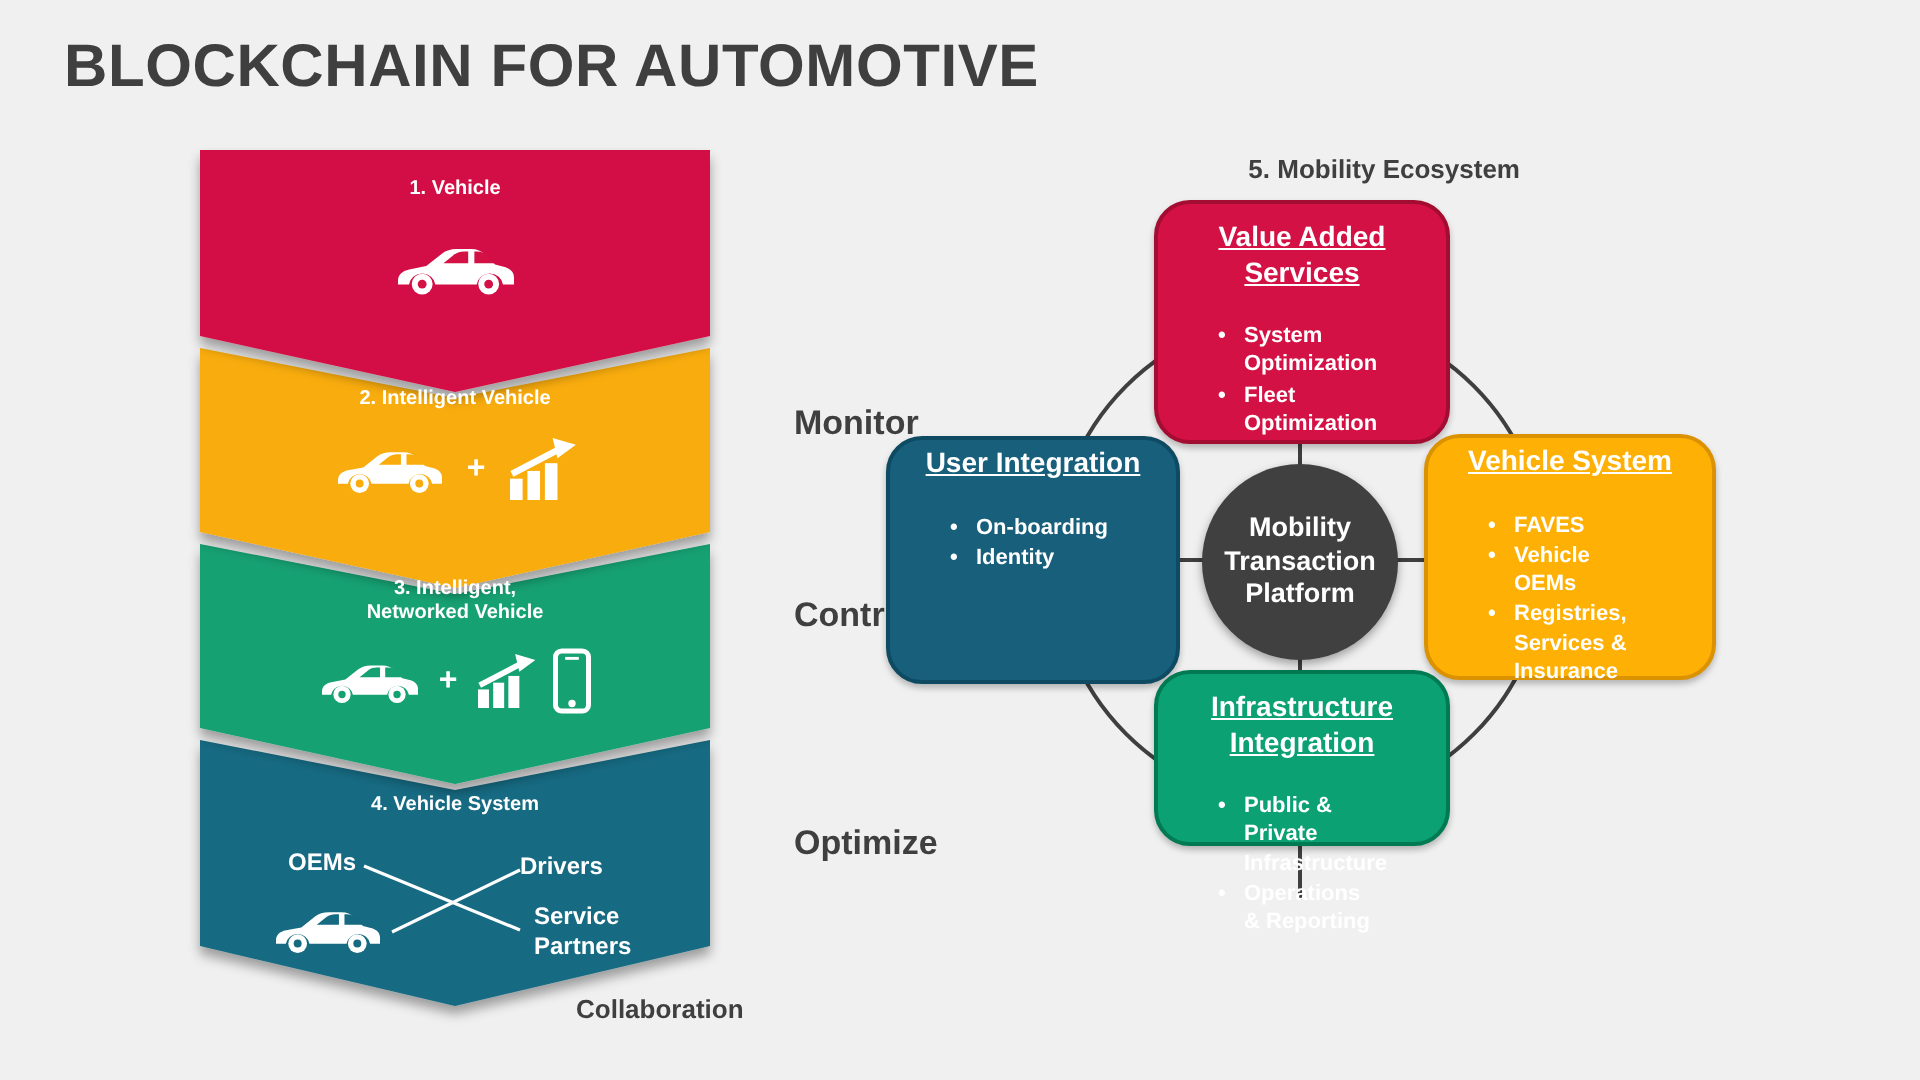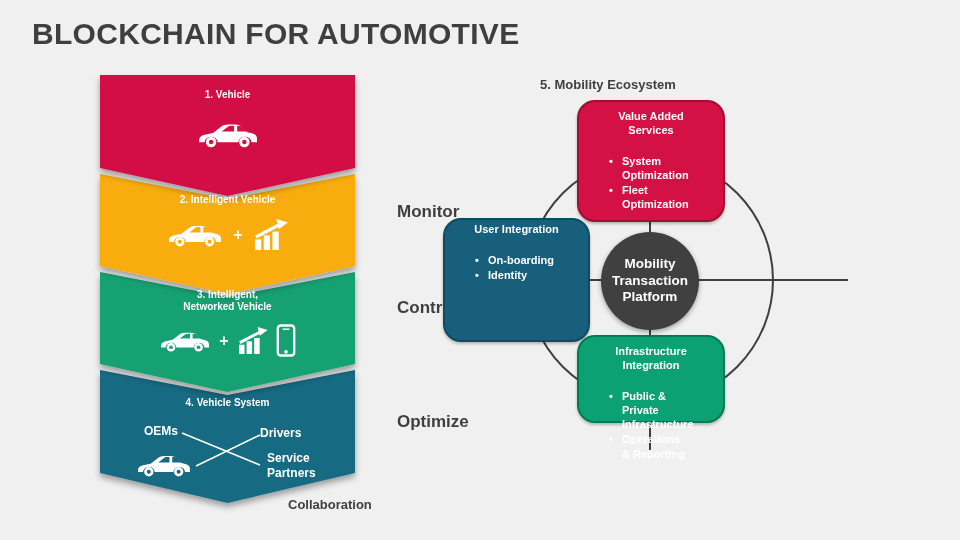--- a/index.html
+++ b/index.html
@@ -50,35 +50,36 @@
   .lab-drivers{left:160px;top:351px}
   .lab-sp{left:167px;top:376px;width:68px}
   .b4-car{position:absolute;left:36px;top:377px}
   .side-label{position:absolute;color:var(--label);font-size:17px;padding-left:32px;}
   .lab-monitor{left:365px;top:202px}
   .lab-control{left:365px;top:298px}
   .lab-optimize{left:365px;top:412px}
   .lab-collab{left:288px;top:497px;color:var(--label);font-size:13px;position:absolute}
   
   .eco-title{
-    position:absolute;left:540px;top:77px;width:220px;text-align:left;
+    position:absolute;left:540px;top:77px;width:220px;text-align:right;
     color:var(--label);font-size:13px;
   }
   .ring-svg{position:absolute;left:420px;top:95px;width:460px;height:380px;z-index:1;}
   .box{
     position:absolute;z-index:2;box-sizing:border-box;border-radius:18px;
     color:#fff;border:2px solid transparent;box-shadow:0 2px 3px rgba(0,0,0,.25);
   }
   .box-red{left:577px;top:100px;width:148px;height:122px;background:var(--red);border-color:#A30D31}
   .box-teal{left:443px;top:218px;width:147px;height:124px;background:var(--box-teal);border-color:#0E4B63}
   .box-amber{left:712px;top:217px;width:146px;height:123px;background:var(--box-amber);border-color:#DB9200}
   .box-green{left:577px;top:335px;width:148px;height:88px;background:var(--box-green);border-color:#007A52}
   .box-title{
-    font-size:11px;text-align:center;margin:8px 6px 5px;line-height:1.25;
+    font-size:14px;text-align:center;margin:8px 6px 5px;line-height:1.25;
     white-space:pre-line;
+    text-decoration:underline;
   }
   .box.single .box-title{margin-top:3px}
   .box ul{margin:16px;padding:0 14px 0 12px;list-style:none;font-size:11px;line-height:1.3;}
   .box li{position:relative;padding-left:15px;padding-right:4px;margin-top:1px;}
   .box li::before{content:"\2022";position:absolute;left:2px;}
   .center-circle{
     position:absolute;left:601px;top:232px;width:98px;height:98px;z-index:3;
     background:var(--dark);border-radius:50%;display:flex;align-items:center;
     justify-content:center;box-shadow:0 2px 5px rgba(0,0,0,.35);
   }
@@ -202,20 +203,28 @@
   </div>
 
   <div class="box box-teal single">
     <div class="box-title">User Integration</div>
     <ul>
       <li>On-boarding</li>
       <li>Identity</li>
     </ul>
   </div>
 
+  <div class="box box-amber single">
+    <div class="box-title">Vehicle System</div>
+    <ul>
+      <li>FAVES</li>
+      <li>Vehicle OEMs</li>
+      <li>Registries, Services &amp; Insurance</li>
+    </ul>
+  </div>
 
   <div class="box box-green">
     <div class="box-title">Infrastructure
 Integration</div>
     <ul>
       <li>Public &amp; Private Infrastructure</li>
       <li>Operations &amp; Reporting</li>
     </ul>
   </div>
 

